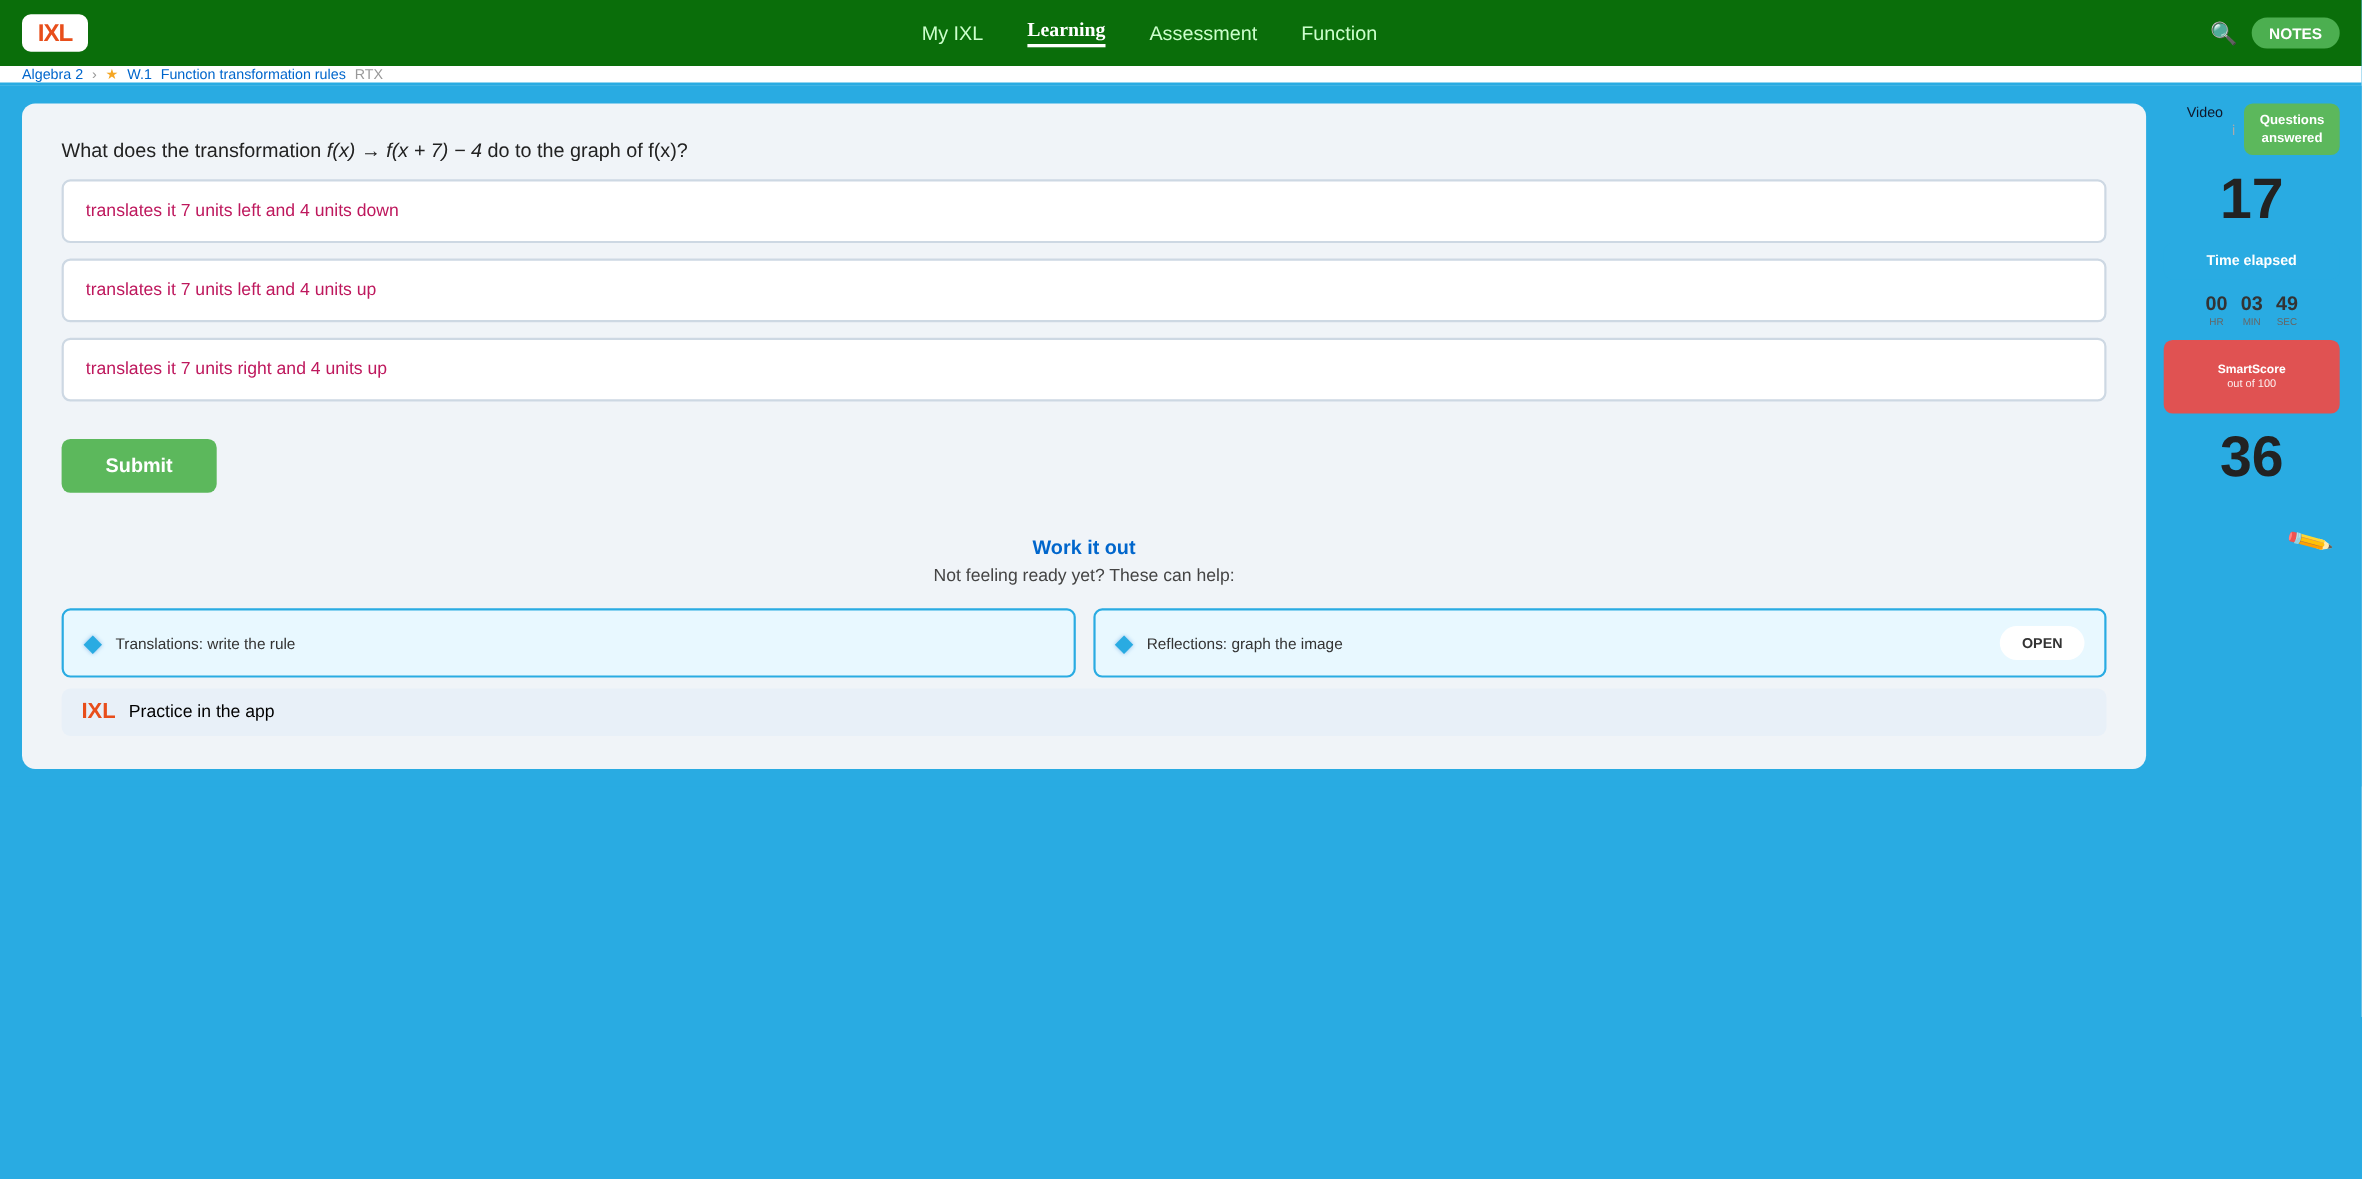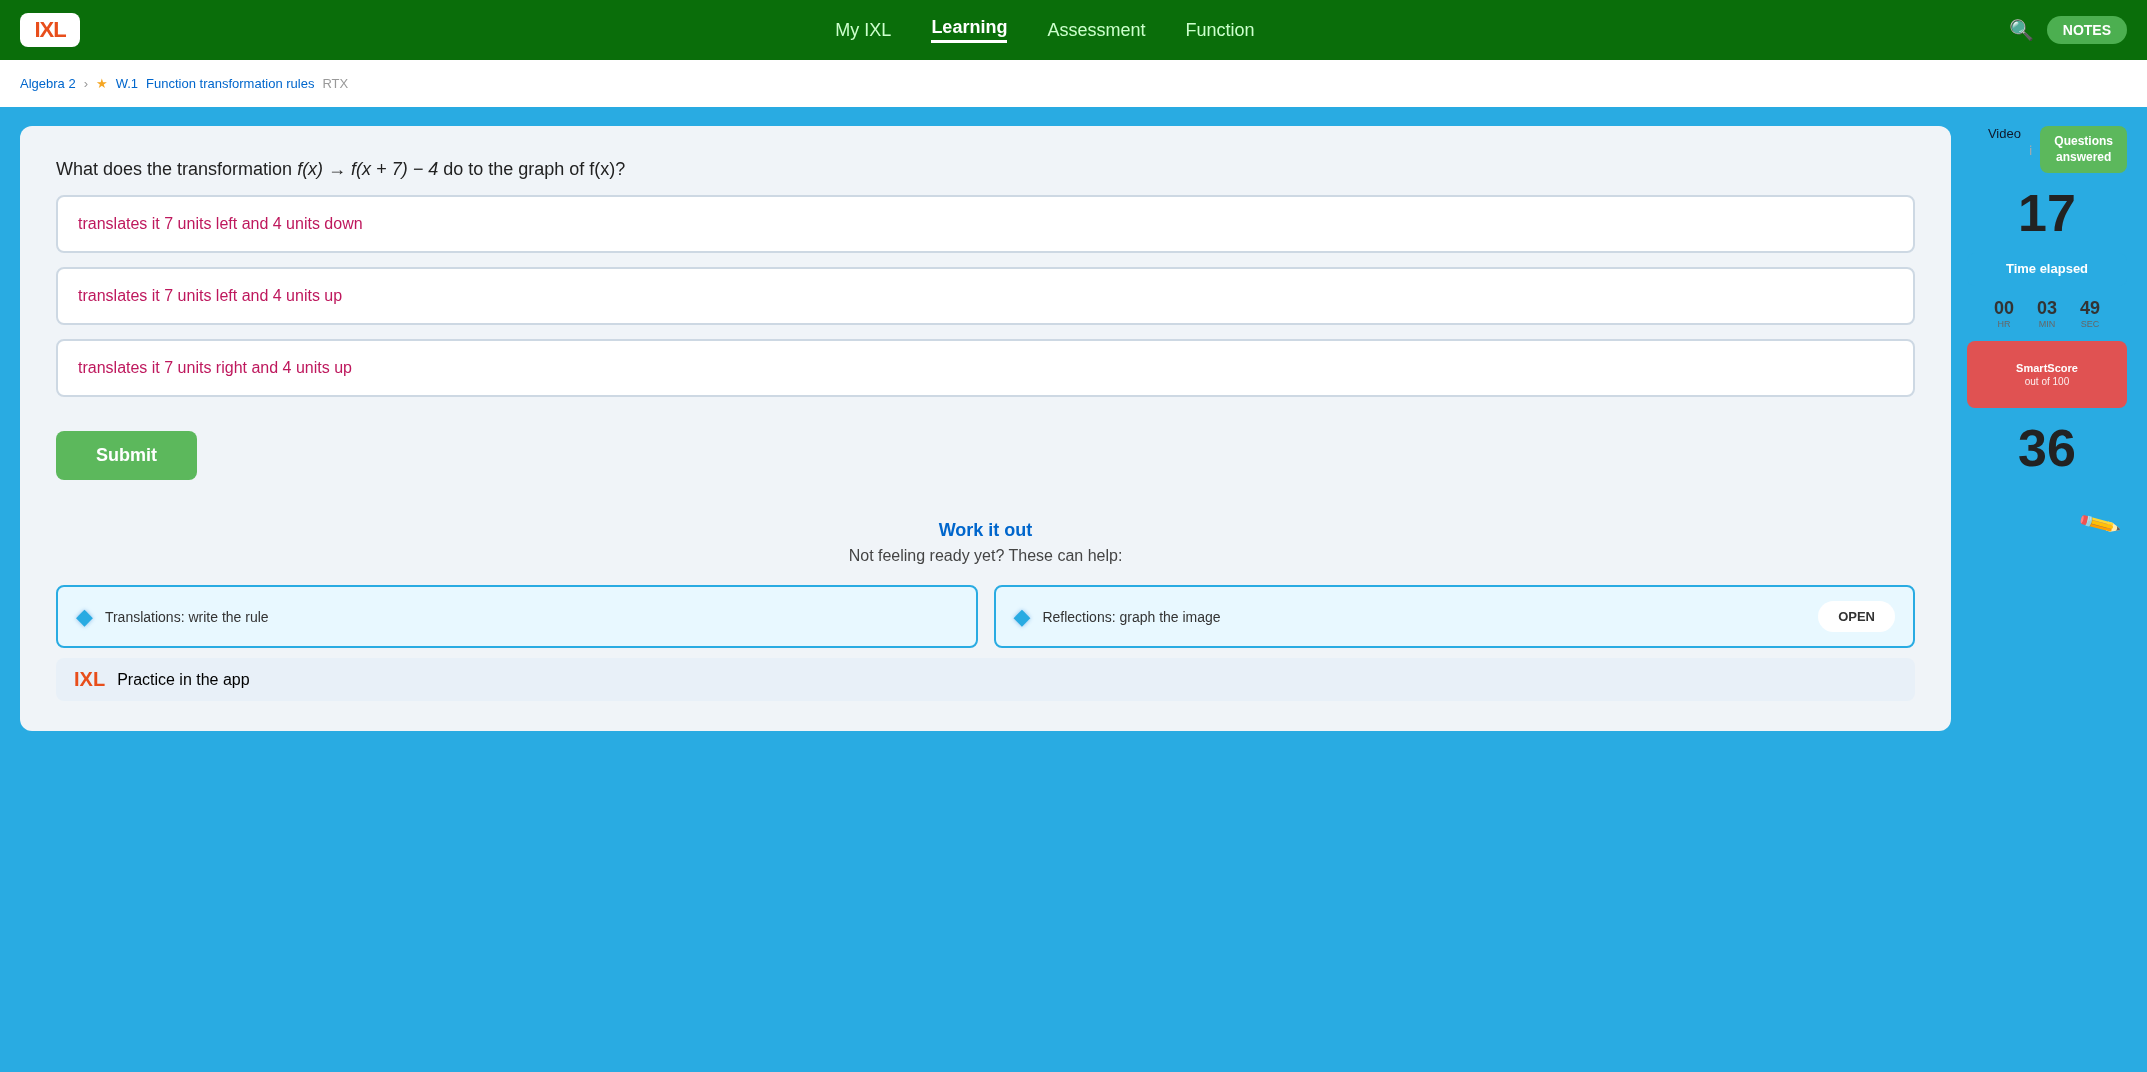--- a/index.html
+++ b/index.html
@@ -51,20 +51,21 @@
       font-weight: 500;
       cursor: pointer;
       text-decoration: none;
     }
 
     .nav-link.active {
       color: white;
       font-weight: 700;
       border-bottom: 3px solid white;
       padding-bottom: 2px;
+      font-family: Liberation Serif, serif;
     }
 
     .nav-right {
       display: flex;
       align-items: center;
       gap: 12px;
     }
 
     .search-icon-btn {
       color: white;
@@ -81,21 +82,21 @@
       border-radius: 20px;
       padding: 6px 16px;
       font-size: 14px;
       font-weight: 600;
       cursor: pointer;
     }
 
     
     .breadcrumb-bar {
       background: white;
-      padding: 16px 20px;
+      padding: 0 20px;
       display: flex;
       align-items: center;
       gap: 8px;
       font-size: 13px;
       color: #555;
       border-bottom: 3px solid #29abe2;
     }
 
     .breadcrumb-link {
       color: #0066cc;
@@ -279,21 +280,21 @@
       font-size: 13px;
       font-weight: 700;
       cursor: pointer;
       text-align: center;
       width: 100%;
       line-height: 1.3;
     }
 
     .timer-display {
       display: flex;
-      gap: 23px;
+      gap: 12px;
       align-items: center;
       justify-content: center;
       margin: 4px 0;
     }
 
     .timer-unit {
       text-align: center;
     }
 
     .timer-number {

